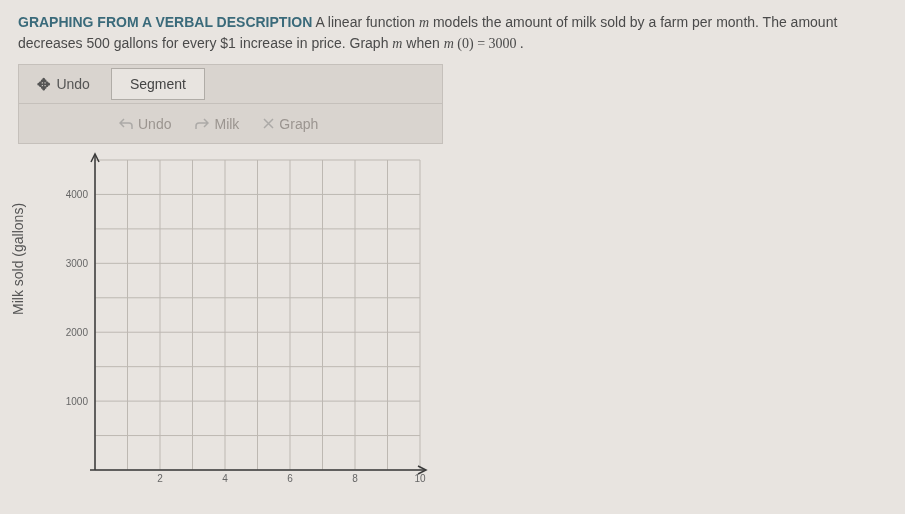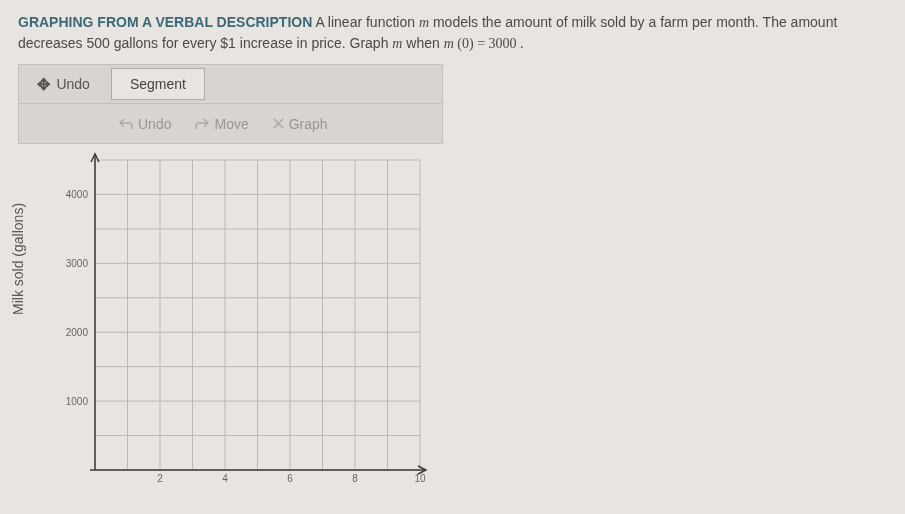--- a/index.html
+++ b/index.html
@@ -116,21 +116,21 @@
   <div class="tool-sub">
     <svg width="14" height="12" viewBox="0 0 14 12">
         <path d="M5 1 L1 5 L5 9 M1 5 H10 Q13 5 13 8 V11" fill="none" stroke="#888" stroke-width="1.5"></path>
       </svg>
     <span>Undo</span>
   </div>
   <div class="tool-sub">
     <svg width="14" height="12" viewBox="0 0 14 12">
         <path d="M9 1 L13 5 L9 9 M13 5 H4 Q1 5 1 8 V11" fill="none" stroke="#888" stroke-width="1.5"></path>
       </svg>
-    <span>Move</span>
+    <span>Milk</span>
   </div>
   <div class="tool-sub">
     <svg width="11" height="11" viewBox="0 0 11 11">
         <path d="M1 1 L10 10 M10 1 L1 10" stroke="#888" stroke-width="1.5"></path>
       </svg>
     <span>Graph</span>
   </div>
 </div>
 
 <div class="chart-wrap">

